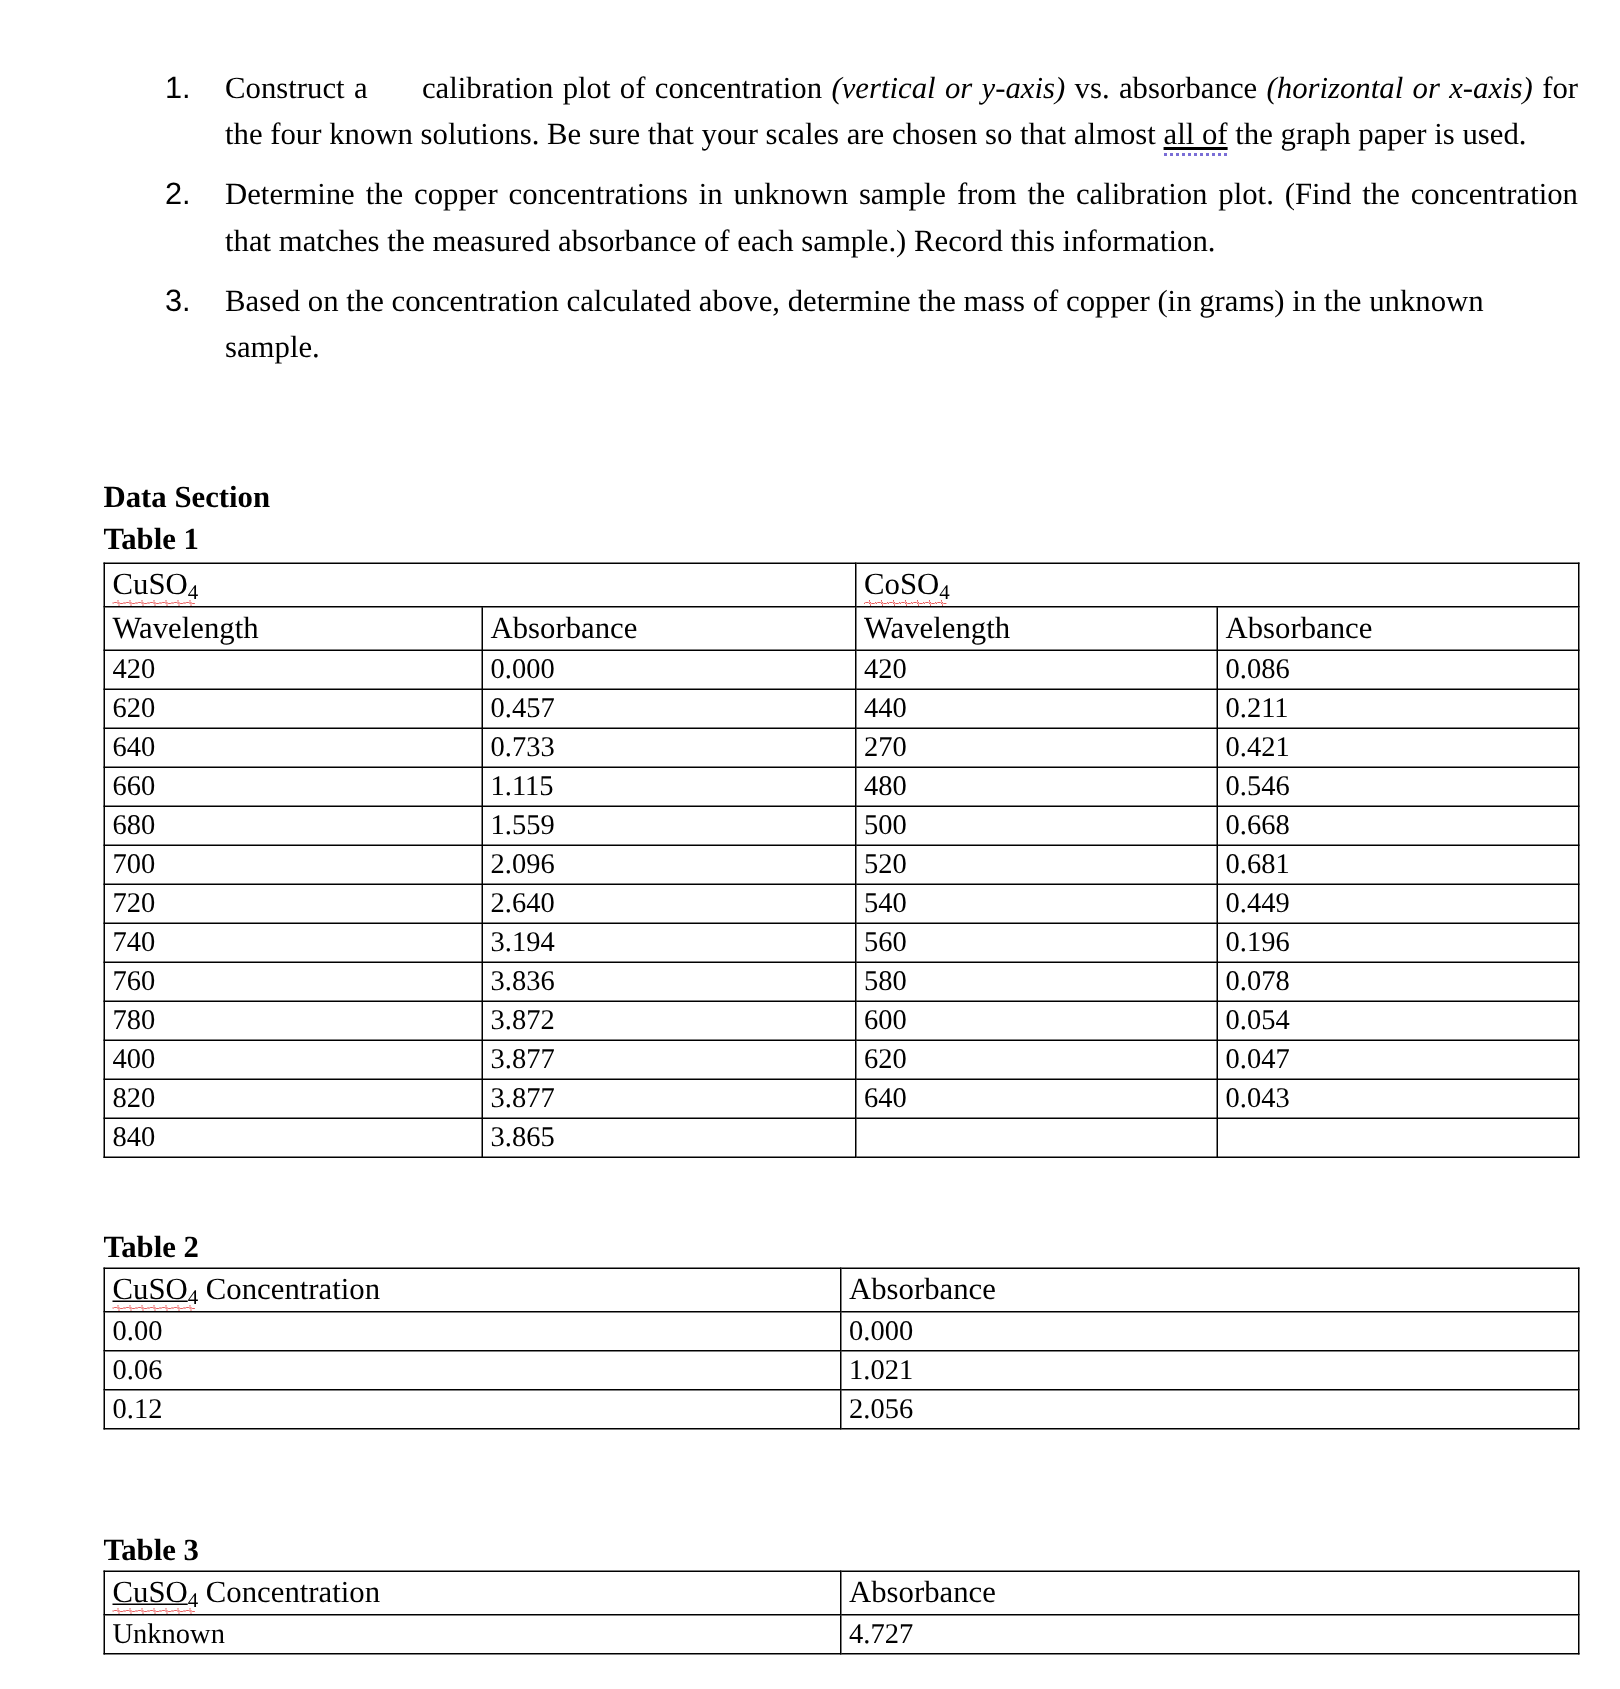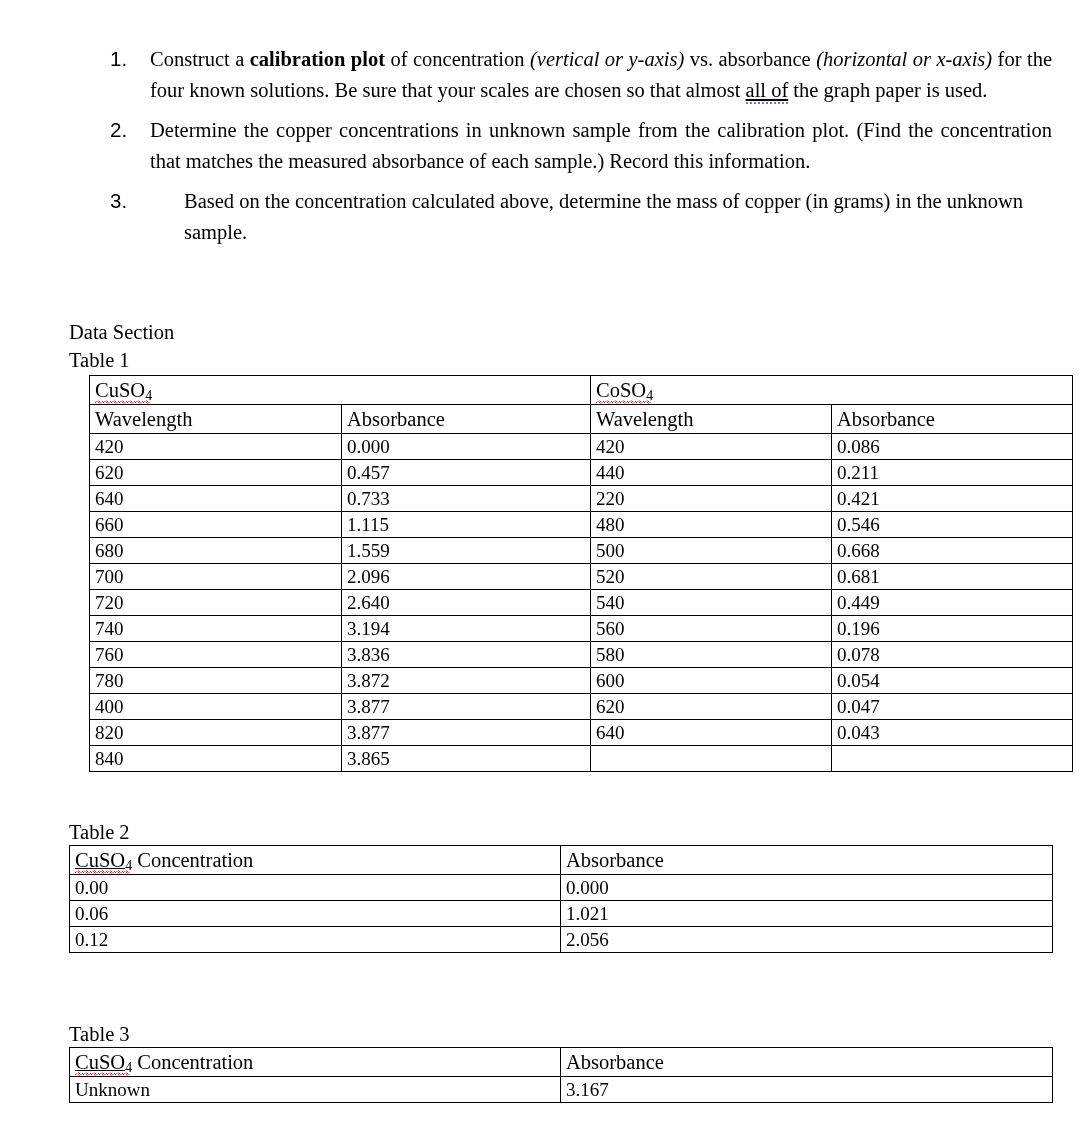--- a/index.html
+++ b/index.html
@@ -42,37 +42,37 @@
     font-family: "Liberation Sans", sans-serif;
     text-align: left;
   }
   .inst-body {
     flex: 1 1 auto;
     font-size: 20.5px;
     line-height: 30.5px;
     text-align: justify;
     text-justify: inter-word;
   }
-  .inst-body.last-left { text-align: left; margin-left: 34px; }
-  .inst-body b { font-weight: bold; }
+  .inst-body.last-left { text-align: left; }
+  .inst-body b { font-weight: normal; margin-left: 30px; }
   .inst-body i { font-style: italic; }
   .ul-solid {
     text-decoration: underline;
     text-decoration-color: #000;
     position: relative;
   }
   .ul-grammar {
     border-bottom: 2px dotted #7a6ed6;
     padding-bottom: 1px;
   }
 
   
   .heading {
     position: absolute;
-    font-weight: normal;
+    font-weight: bold;
     font-size: 20.5px;
     line-height: 24px;
     left: 69px;
   }
   #data-section-heading { top: 320px; }
   #table1-heading { top: 348px; }
   #table2-heading { top: 820px; }
   #table3-heading { top: 1022px; }
 
   
@@ -96,21 +96,21 @@
     box-sizing: border-box;
     overflow: hidden;
     white-space: nowrap;
   }
   table.doc-table td.hdr, table.doc-table th.hdr {
     font-size: 20.5px;
     height: 29px;
   }
   td.center { text-align: center; }
 
-  #table1 { top: 375px; margin-left: 20px; }
+  #table1 { top: 375px; }
   #table2 { top: 845px; }
   #table3 { top: 1047px; }
 
   
   #table1 col.c1 { width: 252px; }
   #table1 col.c2 { width: 249px; }
   #table1 col.c3 { width: 241px; }
   #table1 col.c4 { width: 241px; }
   
   #table2 col.c1, #table3 col.c1 { width: 491px; }
@@ -201,21 +201,21 @@
         </tr>
       <tr>
           <td>620</td>
           <td>0.457</td>
           <td>440</td>
           <td>0.211</td>
         </tr>
       <tr>
           <td>640</td>
           <td>0.733</td>
-          <td>220</td>
+          <td>270</td>
           <td>0.421</td>
         </tr>
       <tr>
           <td>660</td>
           <td>1.115</td>
           <td>480</td>
           <td>0.546</td>
         </tr>
       <tr>
           <td>680</td>
@@ -304,18 +304,18 @@
         <col class="c1">
         <col class="c2">
       </colgroup>
     <tbody>
       <tr>
         <td class="hdr"><span class="formula spell uline"><span>CuSO</span><sub>4</sub></span><span> Concentration</span></td>
         <td class="hdr">Absorbance</td>
       </tr>
       <tr>
           <td>Unknown</td>
-          <td>3.167</td>
+          <td>4.727</td>
         </tr>
     </tbody>
   </table>
 
 </div>
 
 </body></html>

